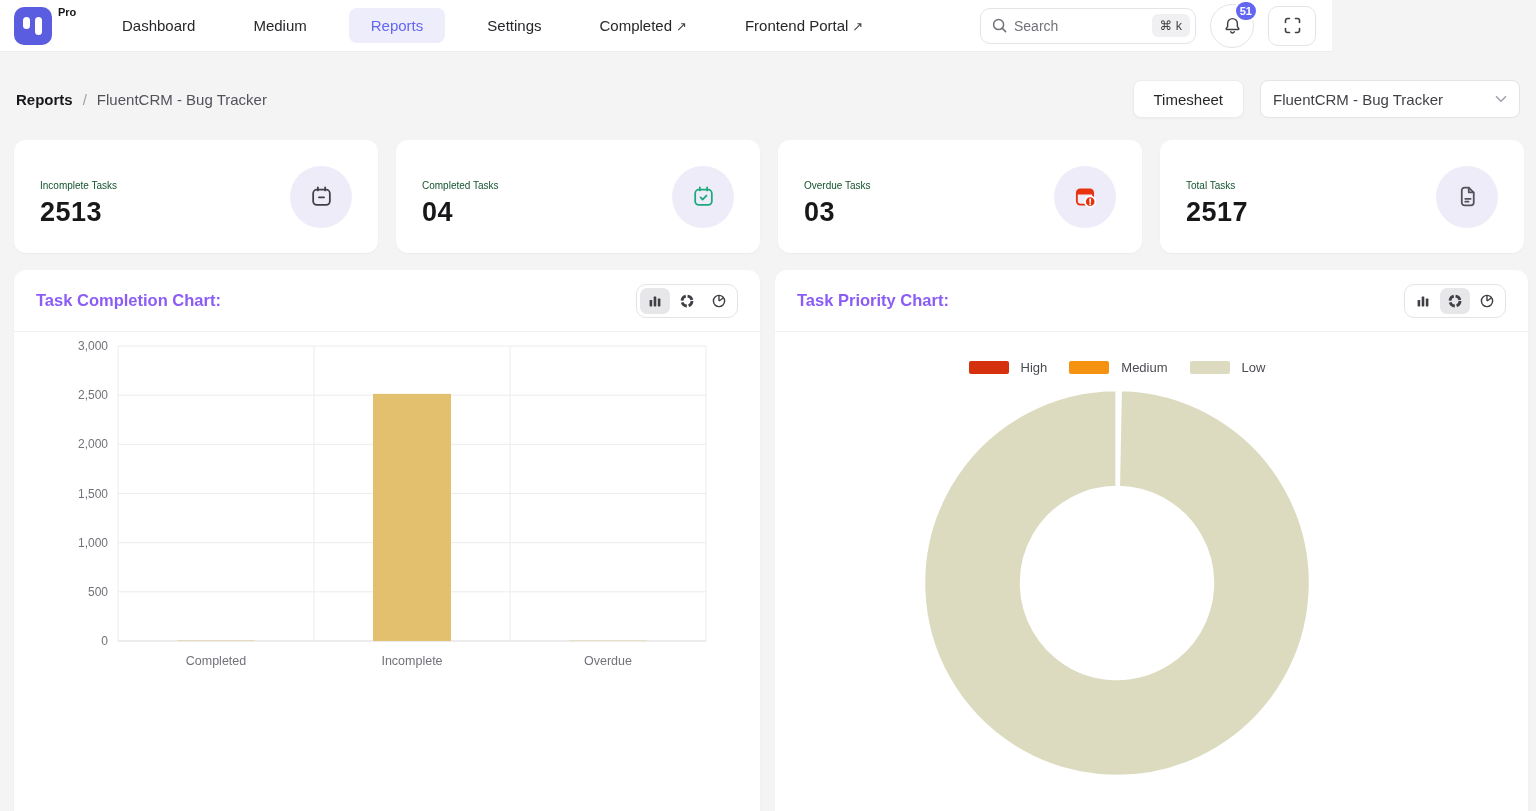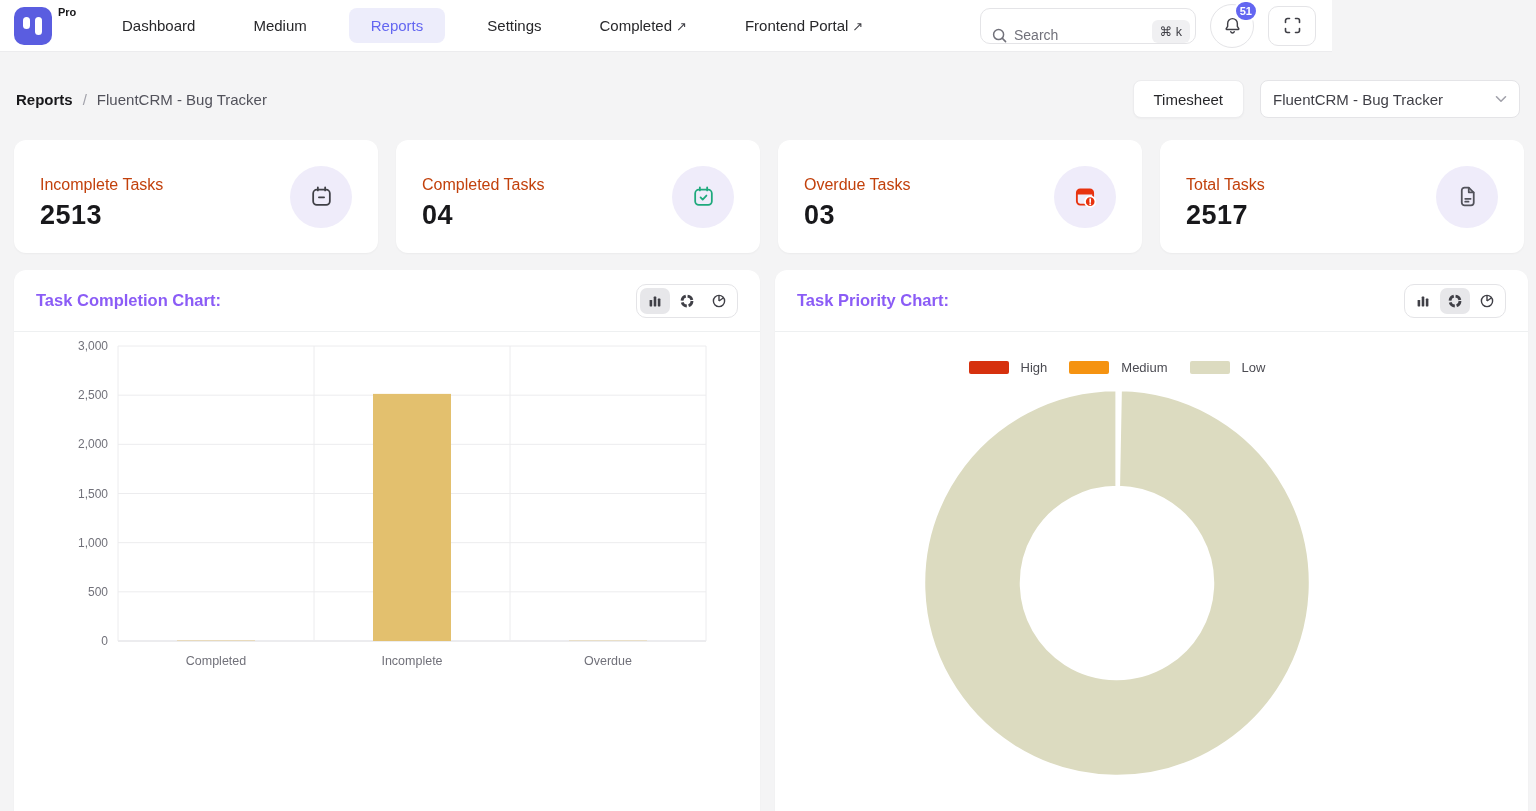--- a/index.html
+++ b/index.html
@@ -12,40 +12,40 @@
   .logo { position:absolute; left:0; top:1px; width:38px; height:38px; border-radius:10px; background:#5a5de0; }
   .logo .bar { position:absolute; top:10px; width:7px; border-radius:3.5px; background:#fff; }
   .logo .bar.b1 { left:9px; height:12px; }
   .logo .bar.b2 { left:21px; height:18px; }
   .pro-badge { position:absolute; left:44px; top:0; font-size:11px; font-weight:600; color:#18181b; }
   .nav-items { display:flex; align-items:center; margin-left:30px; gap:26px; }
   .nav-item { font-size:15px; font-weight:500; color:#27272a; padding:9px 16px; border-radius:8px; cursor:pointer; white-space:nowrap; }
   .nav-item.active { background:#ededfb; color:#6366f1; padding:9px 22px; }
   .ext-arrow { font-size:13px; margin-left:4px; color:#3f3f46; }
   .nav-right { margin-left:auto; margin-right:16px; display:flex; align-items:center; gap:14px; }
-  .searchbox { width:216px; height:36px; border:1px solid #e4e4e7; border-radius:10px; background:#fff; display:flex; align-items:flex-end; padding:0 5px 0 11px; cursor:text; }
+  .searchbox { width:216px; height:36px; border:1px solid #e4e4e7; border-radius:10px; background:#fff; display:flex; align-items:center; padding:0 5px 0 11px; cursor:text; }
   .searchbox .ph { font-size:14px; color:#71717a; margin-left:7px; }
   .searchbox kbd { margin-left:auto; background:#f0f0f2; border-radius:6px; padding:4px 8px; font-family:inherit; font-size:12.5px; color:#3f3f46; }
   .bell-btn { position:relative; width:44px; height:44px; border-radius:50%; border:1px solid #e4e4e7; background:#fff; display:flex; align-items:center; justify-content:center; cursor:pointer; }
   .notif-badge { position:absolute; top:-5px; right:-5px; min-width:22px; height:22px; border-radius:11px; background:#6366f1; border:2px solid #fff; color:#fff; font-size:11px; font-weight:700; display:flex; align-items:center; justify-content:center; padding:0 4px; }
   .fs-btn { width:48px; height:40px; border-radius:10px; border:1px solid #e4e4e7; background:#fff; display:flex; align-items:center; justify-content:center; cursor:pointer; }
 
   
   .crumb-row { position:absolute; top:80px; left:16px; right:16px; height:38px; display:flex; align-items:center; }
   .crumb-root { font-size:15px; font-weight:700; color:#18181b; cursor:pointer; }
   .crumb-sep { font-size:15px; color:#a1a1aa; margin:0 10px; }
   .crumb-cur { font-size:15px; color:#52525b; }
   .crumb-actions { margin-left:auto; display:flex; align-items:center; gap:16px; }
   .timesheet-btn { height:38px; background:#fff; border:1px solid #ececee; border-radius:8px; padding:0 20px; font-size:15px; color:#27272a; display:flex; align-items:center; cursor:pointer; box-shadow:0 1px 2px rgba(0,0,0,.03); }
   .board-select { width:260px; height:38px; background:#fff; border:1px solid #e4e4e7; border-radius:8px; padding:0 12px; font-size:15px; color:#3f3f46; display:flex; align-items:center; justify-content:space-between; cursor:pointer; }
 
   
   .stats-row { position:absolute; top:140px; left:14px; width:1510px; display:grid; grid-template-columns:repeat(4,1fr); gap:18px; }
   .stat-card { height:113px; background:#fff; border-radius:12px; box-shadow:0 1px 2px rgba(0,0,0,.04); display:flex; align-items:center; padding:0 26px; }
-  .stat-label { font-size:16px; color:#c2410c; margin-bottom:6px;margin-top:14px; }
+  .stat-label { font-size:10px; color:#14532d; margin-bottom:6px;margin-top:14px; }
   .stat-value { font-size:27px; font-weight:700; color:#18181b; letter-spacing:.5px; }
   .stat-icon-circle { margin-left:auto; width:62px; height:62px; border-radius:50%; background:#efecfa; display:flex; align-items:center; justify-content:center; }
 
   
   .chart-card { position:absolute; top:270px; height:560px; background:#fff; border-radius:12px; box-shadow:0 1px 2px rgba(0,0,0,.04); }
   .chart-card.left { left:14px; width:746px; }
   .chart-card.right { left:775px; width:753px; }
   .chart-head { height:62px; border-bottom:1px solid #eef0f1; display:flex; align-items:center; justify-content:space-between; padding:0 22px; }
   .chart-title { font-size:16.5px; font-weight:700; color:#8b5cf6; }
   .toggle-group { display:flex; align-items:center; gap:2px; border:1px solid #e4e4e7; border-radius:10px; padding:3px; background:#fff; }

